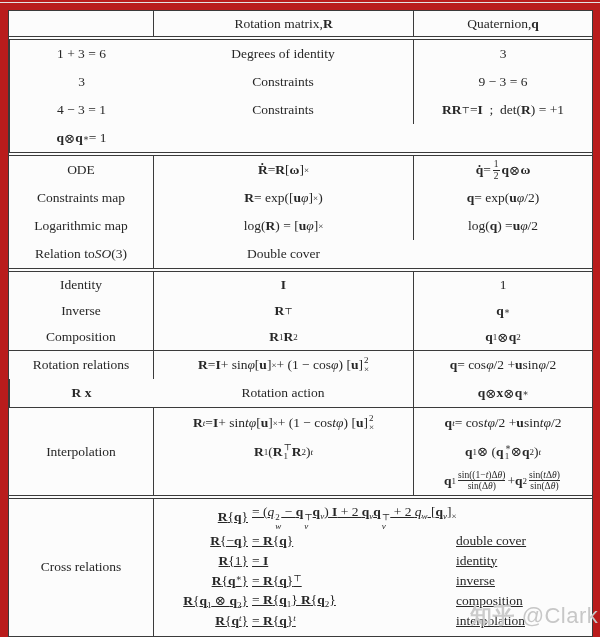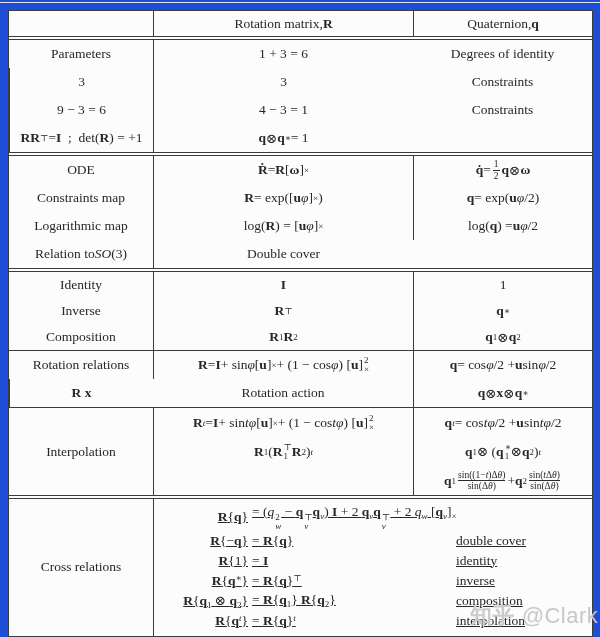--- a/index.html
+++ b/index.html
@@ -1,21 +1,21 @@
 <!DOCTYPE html>
 <html><head>
 <meta charset="utf-8">
 <style>
   html,body{margin:0;padding:0;}
   body{
     width:600px;height:637px;background:#fdfdfd;
     font-family:"Liberation Serif","DejaVu Serif",serif;
     color:#272727;overflow:hidden;
   }
-  .page{position:relative;width:600px;height:637px;background:#1d4ed8;}
+  .page{position:relative;width:600px;height:637px;background:#b91c1c;}
   .top-artifact{position:absolute;left:0;top:2px;width:600px;height:1px;background:#e3e3e3;}
   .tbl{
     position:absolute;left:8px;top:10px;width:583px;
     border:1px solid #3b3b3b;background:#fcfcfc;
   }
   .sec{display:grid;grid-template-columns:144px 260px 1fr;}
   .sec.cols2{grid-template-columns:144px 1fr;}
   .dbl{border-top:4px double #3b3b3b;}
   .sgl{border-top:1px solid #3b3b3b;}
   .c{
@@ -67,21 +67,20 @@
 
   <div class="tbl">
 
     <div class="sec hd">
       <div class="c fc"></div>
       <div class="c">Rotation matrix, <b>R</b></div>
       <div class="c">Quaternion, <b>q</b></div>
     </div>
 
     <div class="sec s1 dbl">
-      <div class="c fc">Parameters</div>
       <div class="c">1 + 3 = 6</div>
       <div class="c fc">Degrees of identity</div>
       <div class="c">3</div>
       <div class="c">3</div>
       <div class="c fc">Constraints</div>
       <div class="c">9 − 3 = 6</div>
       <div class="c">4 − 3 = 1</div>
       <div class="c fc">Constraints</div>
       <div class="c"><b>RR</b><sup>⊤</sup> = <b>I</b>&nbsp;&nbsp;;&nbsp;&nbsp;det(<b>R</b>) = +1</div>
       <div class="c"><b>q</b> ⊗ <b>q</b><sup>∗</sup> = 1</div>

